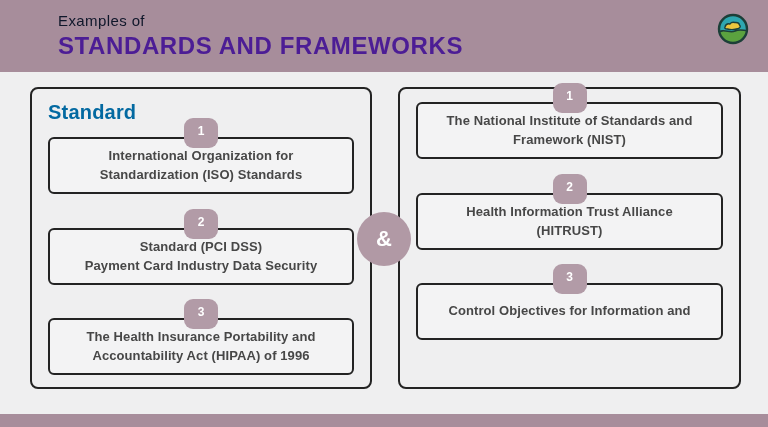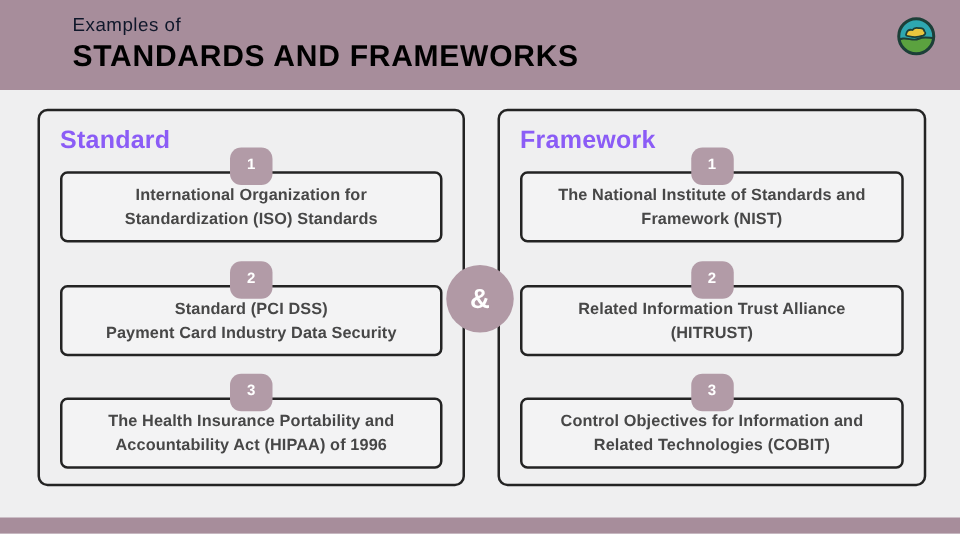--- a/index.html
+++ b/index.html
@@ -15,37 +15,37 @@
   
   .header {
     position: absolute; left: 0; top: 0; width: 768px; height: 72px;
     background: #a78d9b;
     padding: 12px 0 0 58px;
   }
   .kicker {
     color: #0f172a; font-size: 15px; font-weight: normal; letter-spacing: 0.4px;
   }
   .main-title {
-    color: #000000; font-size: 24px; font-weight: bold; letter-spacing: 0.6px;
+    color: #4c1d95; font-size: 24px; font-weight: bold; letter-spacing: 0.6px;
     margin-top: 3px;
   }
   .logo {
     position: absolute; right: 18px; top: 12px; width: 34px; height: 34px;
   }
 
   
   .panel {
     position: absolute; top: 87px; height: 302px;
     border: 2px solid #232323; border-radius: 8px;
     background: transparent;
   }
   .panel.left  { left: 30px;  width: 342px; }
   .panel.right { left: 398px; width: 343px; }
   .panel-title {
-    font-size: 20px; font-weight: bold; color: #8b5cf6;
+    font-size: 20px; font-weight: bold; color: #0369a1;
     padding: 12px 0 0 16px; letter-spacing: 0.2px;
   }
 
   .item { position: relative; margin: 0 16px; height: 57px; }
   .item.first  { margin-top: 13px; }
   .item.second { margin-top: 34px; }
   .item.third  { margin-top: 33px; }
 
   .badge {
     position: absolute; left: 50%; top: -19px; transform: translateX(-50%);
@@ -126,43 +126,41 @@
     <div class="item third">
       <div class="badge">3</div>
       <div class="box">
         <span class="line">The Health Insurance Portability and</span>
         <span class="line">Accountability Act (HIPAA) of 1996</span>
       </div>
     </div>
   </div>
 
   <div class="panel right">
-    <div class="panel-title">Framework</div>
 
     <div class="item first">
       <div class="badge">1</div>
       <div class="box">
         <span class="line">The National Institute of Standards and</span>
         <span class="line">Framework (NIST)</span>
       </div>
     </div>
 
     <div class="item second">
       <div class="badge">2</div>
       <div class="box">
-        <span class="line">Related Information Trust Alliance</span>
+        <span class="line">Health Information Trust Alliance</span>
         <span class="line">(HITRUST)</span>
       </div>
     </div>
 
     <div class="item third">
       <div class="badge">3</div>
       <div class="box">
         <span class="line">Control Objectives for Information and</span>
-        <span class="line">Related Technologies (COBIT)</span>
       </div>
     </div>
   </div>
 
   <div class="connector">&amp;</div>
 
   <div class="bottom-bar"></div>
 
 </div>
 

